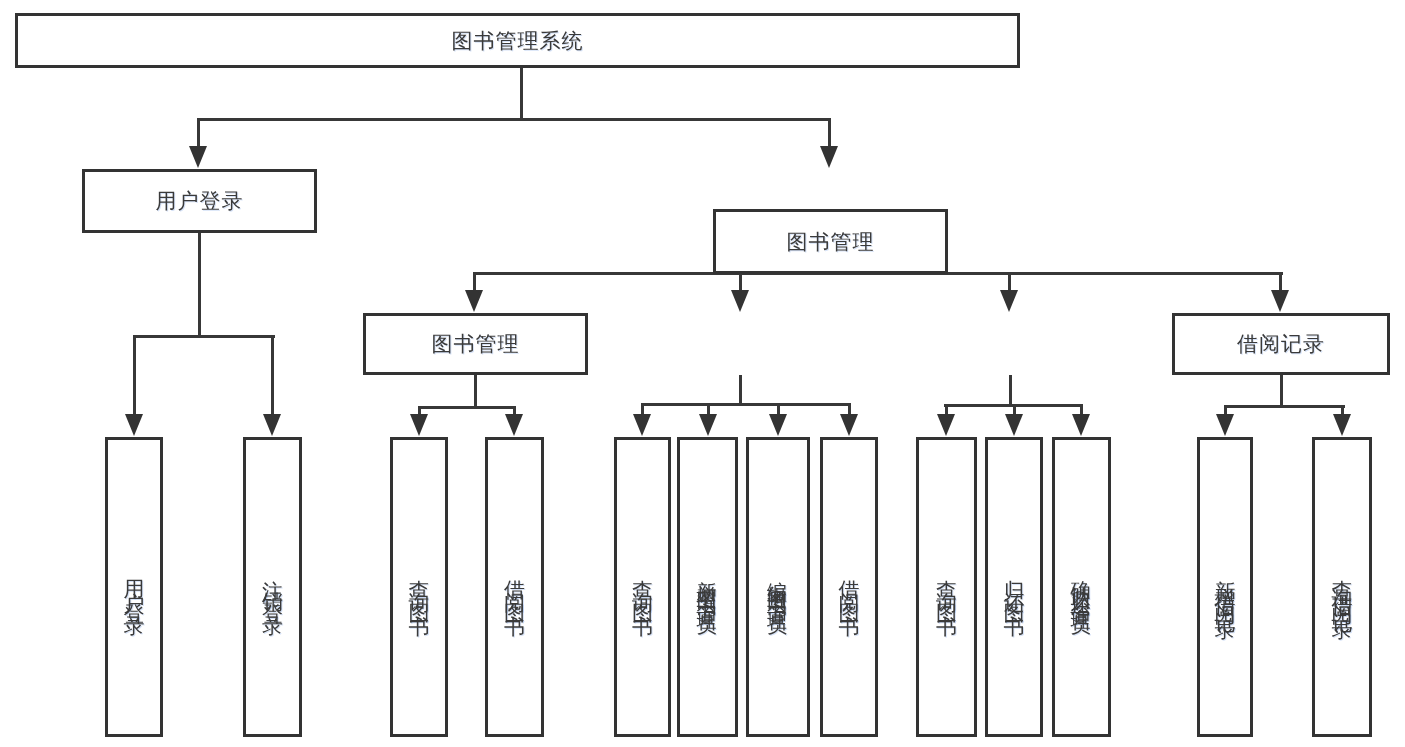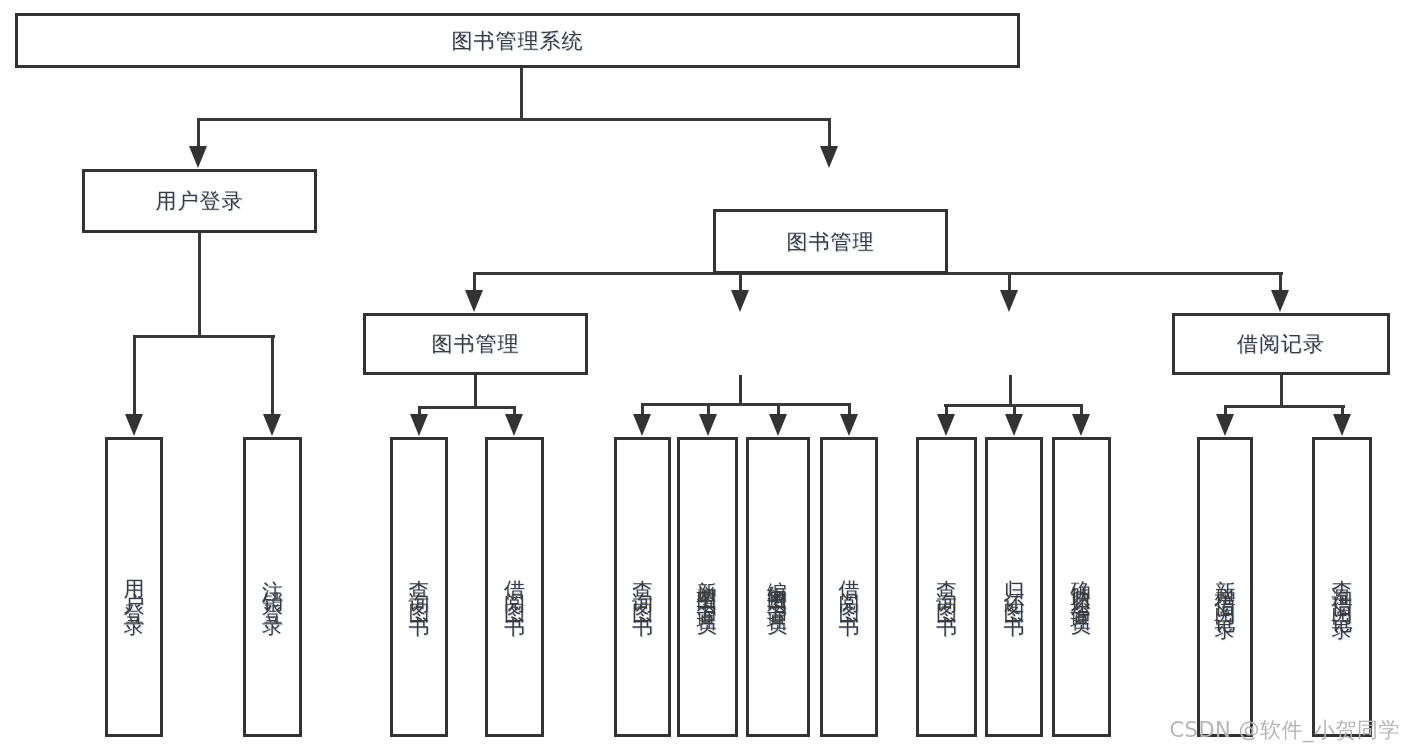--- a/index.html
+++ b/index.html
@@ -146,15 +146,14 @@
   <div class="vbox long" style="left:746px;top:437px;width:64px;">编辑图书（管理员）</div>
   <div class="vbox" style="left:820px;top:437px;width:58px;">借阅图书</div>
 
   <div class="vbox" style="left:916px;top:437px;width:61px;">查询图书</div>
   <div class="vbox" style="left:985px;top:437px;width:58px;">归还图书</div>
   <div class="vbox long" style="left:1052px;top:437px;width:59px;">确认归还（管理员）</div>
 
   <div class="vbox mid" style="left:1197px;top:437px;width:56px;">新增借阅记录</div>
   <div class="vbox mid" style="left:1312px;top:437px;width:60px;">查询借阅记录</div>
 
-  <div class="watermark">CSDN @软件_小贺同学</div>
 
 </div>
 
 </body></html>

